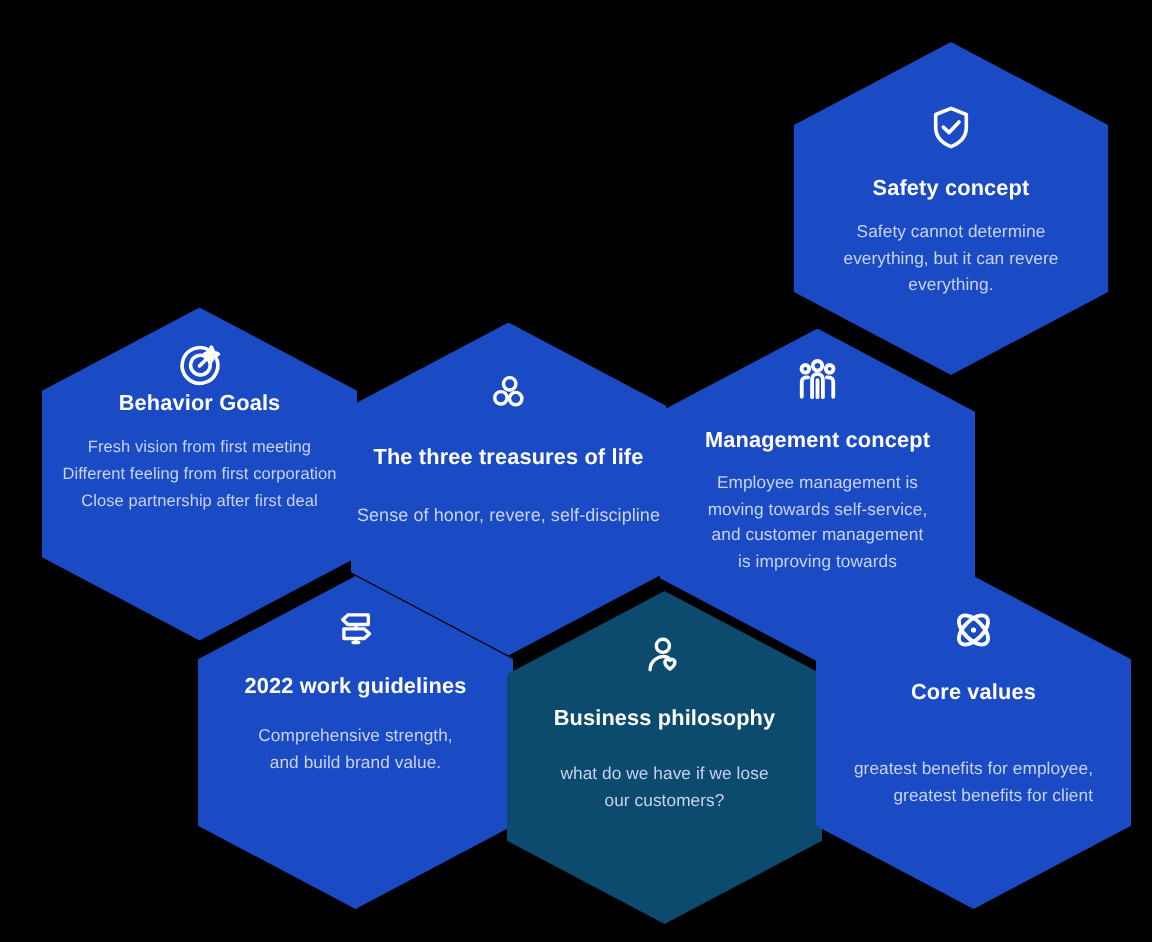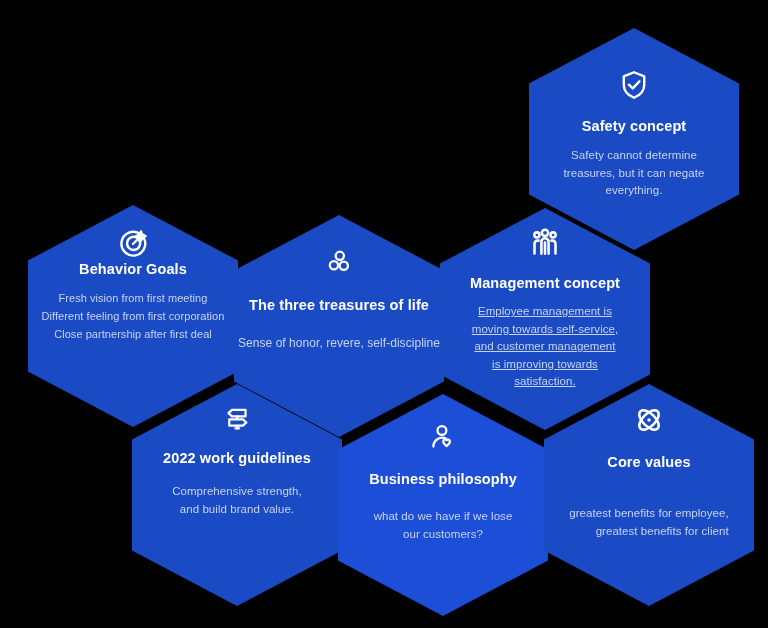--- a/index.html
+++ b/index.html
@@ -91,21 +91,21 @@
   #hex-behavior    { left: 28px;  top: 205px; width: 210px; height: 222px; }
   #hex-behavior    .hex-inner { padding-top: 22px; }
   #hex-behavior    .hex-title { }
   #hex-behavior    .hex-desc  { margin-top: 12px; font-size: 11px; line-height: 1.62; }
 
   #hex-treasures   { left: 234px; top: 215px; width: 210px; height: 222px; }
   #hex-treasures   .hex-inner { padding-top: 31px; }
   #hex-treasures   .hex-title { margin-top: 19px; }
   #hex-treasures   .hex-desc  { margin-top: 20px; font-size: 12px; }
 
-  #hex-management  { left: 440px; top: 208px; width: 210px; height: 222px; }
+  #hex-management  { left: 440px; top: 219px; width: 210px; height: 222px; }
   #hex-management  .hex-inner { padding-top: 17px; }
   #hex-management  .hex-title { margin-top: 14px; }
   #hex-management  .hex-desc  { margin-top: 11px; }
 
   
   #hex-guidelines  { left: 132px; top: 384px; width: 210px; height: 222px; }
   #hex-guidelines  .hex-inner { padding-top: 19px; }
   #hex-guidelines  .hex-title { margin-top: 15px; }
   #hex-guidelines  .hex-desc  { margin-top: 16px; }
 
@@ -128,21 +128,21 @@
     <div class="hex-inner">
       <span class="hex-icon">
         <svg width="34" height="34" viewBox="0 0 24 24">
           <path d="M12 3 L19.2 5.9 V12 c0 4.3 -3 7.3 -7.2 9 c-4.2 -1.7 -7.2 -4.7 -7.2 -9 V5.9 Z"></path>
           <path d="M8.4 11.8 L11.1 14.4 L15.8 9.4"></path>
         </svg>
       </span>
       <div class="hex-title" style="color: rgb(255, 255, 255);">Safety concept</div>
       <div class="hex-desc" style="color: rgb(199, 211, 239);">
         <span class="ln">Safety cannot determine</span>
-        <span class="ln">treasures, but it can negate</span>
+        <span class="ln">everything, but it can revere</span>
         <span class="ln">everything.</span>
       </div>
     </div>
   </div>
 
   <div class="hex" id="hex-behavior" style="background: rgb(27, 75, 196);">
     <div class="hex-inner">
       <span class="hex-icon">
         <svg width="34" height="34" viewBox="0 0 24 24">
           <path d="M19.4 7.4 A8.4 8.4 0 1 1 16.6 4.6"></path>
@@ -183,26 +183,25 @@
           <circle cx="12" cy="5.2" r="2.1"></circle>
           <circle cx="6.6" cy="6.6" r="1.7"></circle>
           <circle cx="17.4" cy="6.6" r="1.7"></circle>
           <path d="M9.6 19.2 V11.2 a2.4 2.4 0 0 1 2.4 -2.4 a2.4 2.4 0 0 1 2.4 2.4 V19.2"></path>
           <path d="M5 19 V12.4 a2 2 0 0 1 2 -2 h0.8"></path>
           <path d="M19 19 V12.4 a2 2 0 0 0 -2 -2 h-0.8"></path>
           <path d="M12 11.6 V19.2"></path>
         </svg>
       </span>
       <div class="hex-title" style="color: rgb(255, 255, 255);">Management concept</div>
-      <div class="hex-desc" style="color: rgb(199, 211, 239); text-decoration: underline;">
+      <div class="hex-desc" style="color: rgb(199, 211, 239);">
         <span class="ln">Employee management is</span>
         <span class="ln">moving towards self-service,</span>
         <span class="ln">and customer management</span>
         <span class="ln">is improving towards</span>
-        <span class="ln">satisfaction.</span>
       </div>
     </div>
   </div>
 
   <div class="hex" id="hex-guidelines" style="background: rgb(27, 75, 196);">
     <div class="hex-inner">
       <span class="hex-icon">
         <svg width="32" height="32" viewBox="0 0 24 24">
           <path d="M18.4 5.2 H8.2 L5.6 7.6 L8.2 10 H18.4 Z"></path>
           <path d="M6.2 12.2 H16.4 L19 14.6 L16.4 17 H6.2 Z"></path>
@@ -212,21 +211,21 @@
         </svg>
       </span>
       <div class="hex-title" style="color: rgb(255, 255, 255);">2022 work guidelines</div>
       <div class="hex-desc" style="color: rgb(199, 211, 239);">
         <span class="ln">Comprehensive strength,</span>
         <span class="ln">and build brand value.</span>
       </div>
     </div>
   </div>
 
-  <div class="hex" id="hex-philosophy" style="background: #1d4ed8;">
+  <div class="hex" id="hex-philosophy" style="background: #0c4a6e;">
     <div class="hex-inner">
       <span class="hex-icon">
         <svg width="32" height="32" viewBox="0 0 24 24">
           <circle cx="11.2" cy="6.4" r="3.3"></circle>
           <path d="M4.8 18.4 a6.6 6.6 0 0 1 9.1 -6.1"></path>
           <path d="M14.7 13.6 a1.45 1.45 0 0 1 2.45 1.3 c0 1.5 -2.45 3.1 -2.45 3.1 s-2.45 -1.6 -2.45 -3.1 a1.45 1.45 0 0 1 2.45 -1.3 Z"></path>
         </svg>
       </span>
       <div class="hex-title" style="color: rgb(255, 255, 255);">Business philosophy</div>
       <div class="hex-desc" style="color: rgb(199, 211, 239);">

